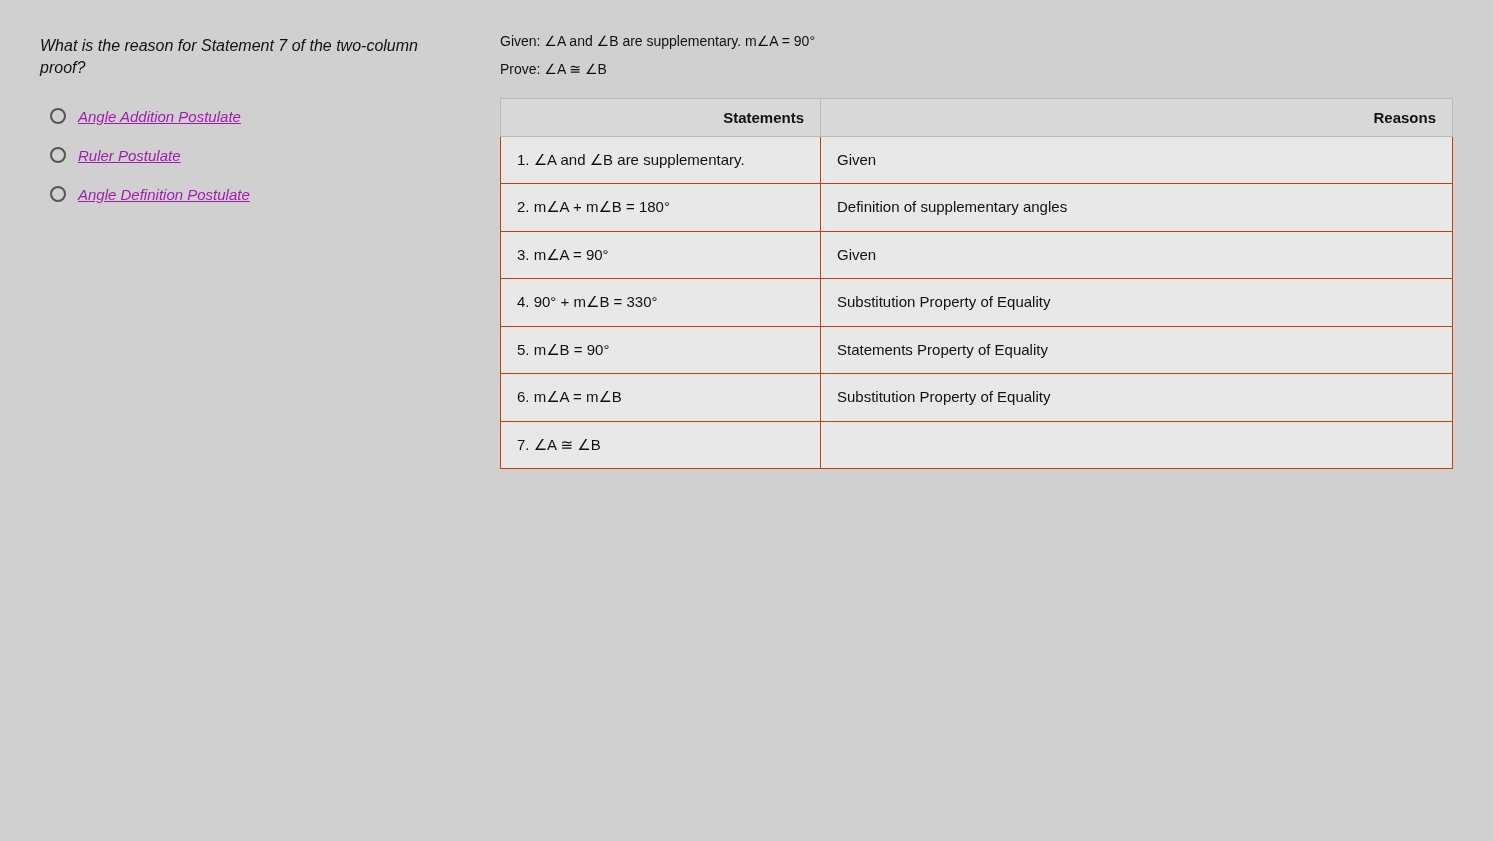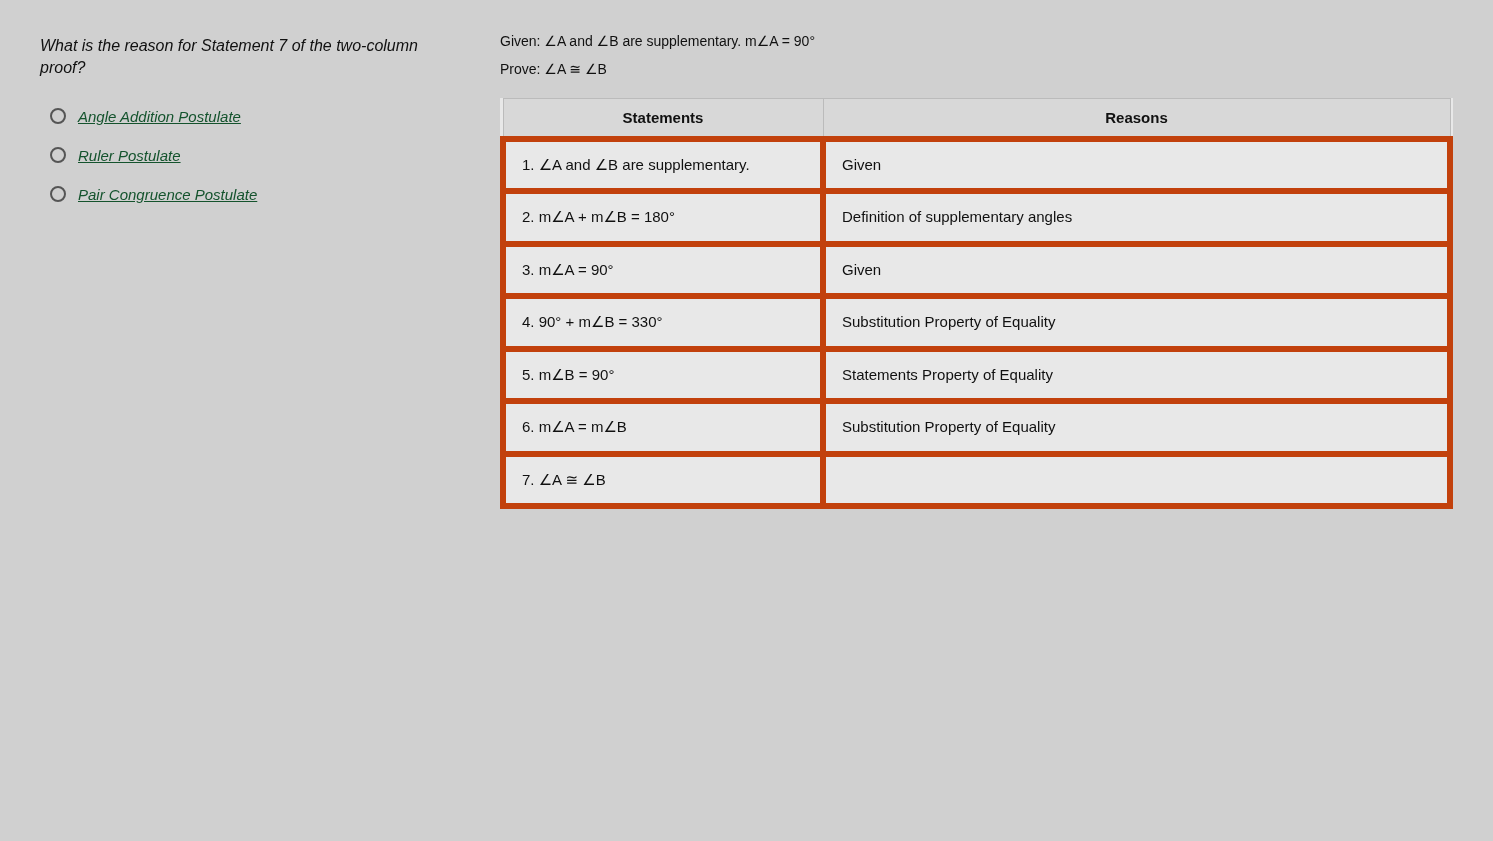--- a/index.html
+++ b/index.html
@@ -45,21 +45,21 @@
       width: 16px;
       height: 16px;
       border-radius: 50%;
       border: 2px solid #555;
       flex-shrink: 0;
       background: transparent;
     }
     .option-label {
       font-size: 15px;
       text-decoration: underline;
-      color: #14532d;
+      color: #a21caf;
     }
     .right-panel {
       flex: 1;
       padding-top: 0;
     }
     .given-prove {
       margin-bottom: 16px;
       line-height: 1.7;
       font-size: 14px;
     }
@@ -69,27 +69,27 @@
     .proof-table {
       width: 100%;
       border-collapse: collapse;
       background: #e8e8e8;
       font-size: 15px;
     }
     .proof-table th {
       background: #d8d8d8;
       font-weight: bold;
       padding: 10px 16px;
-      text-align: center;
+      text-align: right;
       border: 1px solid #bbb;
       font-size: 15px;
     }
     .proof-table td {
       padding: 12px 16px;
-      border: 6px solid #c2410c;
+      border: 1px solid #c2410c;
       vertical-align: top;
       line-height: 1.5;
     }
     .proof-table tr td:first-child {
       width: 320px;
     }
   </style>
 </head>
 <body>
 
@@ -101,21 +101,21 @@
       <div class="option">
         <div class="option-circle"></div>
         <span class="option-label">Angle Addition Postulate</span>
       </div>
       <div class="option">
         <div class="option-circle"></div>
         <span class="option-label">Ruler Postulate</span>
       </div>
       <div class="option">
         <div class="option-circle"></div>
-        <span class="option-label">Pair Congruence Postulate</span>
+        <span class="option-label">Angle Definition Postulate</span>
       </div>
     </div>
   </div>
 
   <div class="right-panel">
     <div class="given-prove">
       <p>Given: ∠A and ∠B are supplementary. m∠A = 90°</p>
       <p>Prove: ∠A ≅ ∠B</p>
     </div>
 

